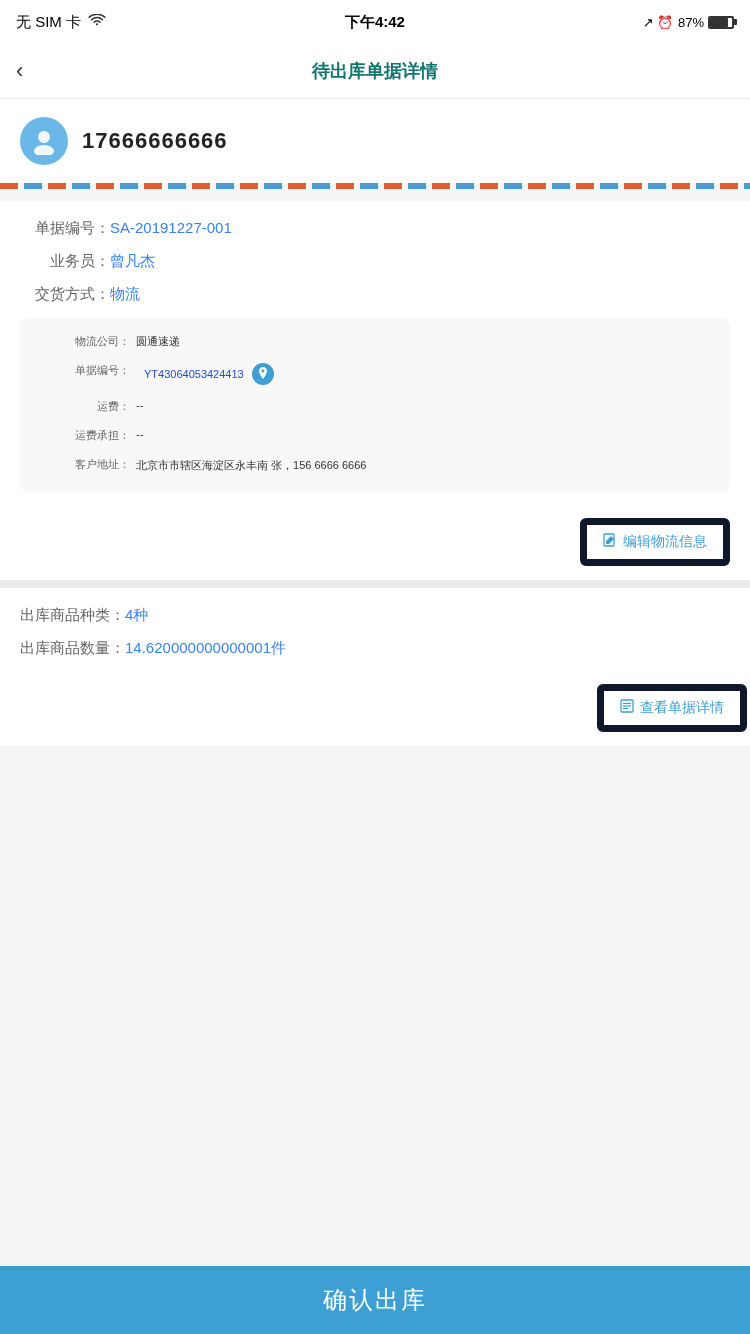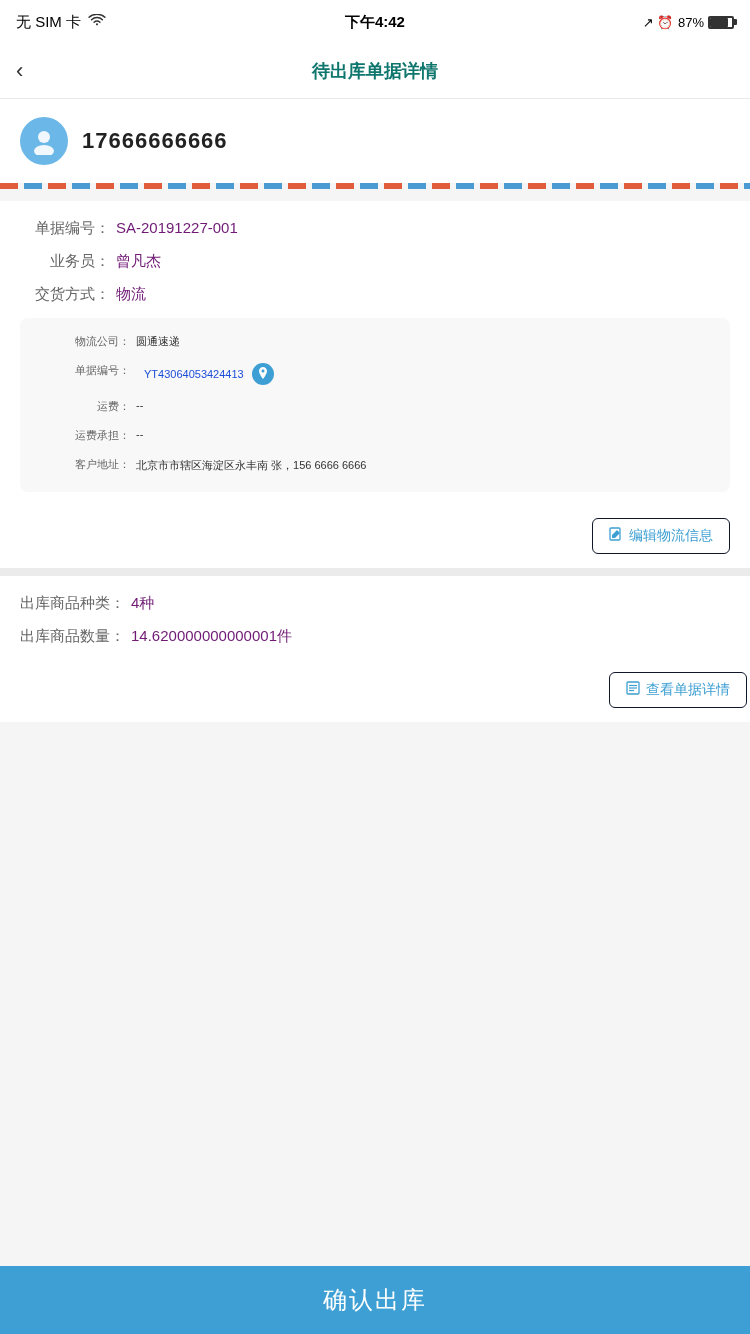--- a/index.html
+++ b/index.html
@@ -101,22 +101,21 @@
       font-size: 15px;
     }
     .info-row:last-child { margin-bottom: 0; }
     .info-label {
       color: #666;
       min-width: 90px;
       text-align: right;
       flex-shrink: 0;
     }
     .info-value {
-      color: #701a75;
-      margin-left: 6px;
+      color: #3b82f6;
       flex: 1;
     }
 
     
     .logistics-card {
       background: #f8f8f8;
       border-radius: 8px;
       margin-top: 12px;
       margin-left: 0;
       margin-right: 0;
@@ -162,21 +161,21 @@
     }
 
     
     .edit-logistics-btn {
       display: flex;
       justify-content: flex-end;
       padding: 12px 20px 14px 20px;
       background: #fff;
     }
     .btn-outline {
-      border: 1px solid #0f172a;
+      border: 7px solid #0f172a;
       border-radius: 6px;
       color: #3d9fd3;
       font-size: 14px;
       padding: 8px 16px;
       display: flex;
       align-items: center;
       gap: 6px;
       background: #fff;
       cursor: pointer;
     }

